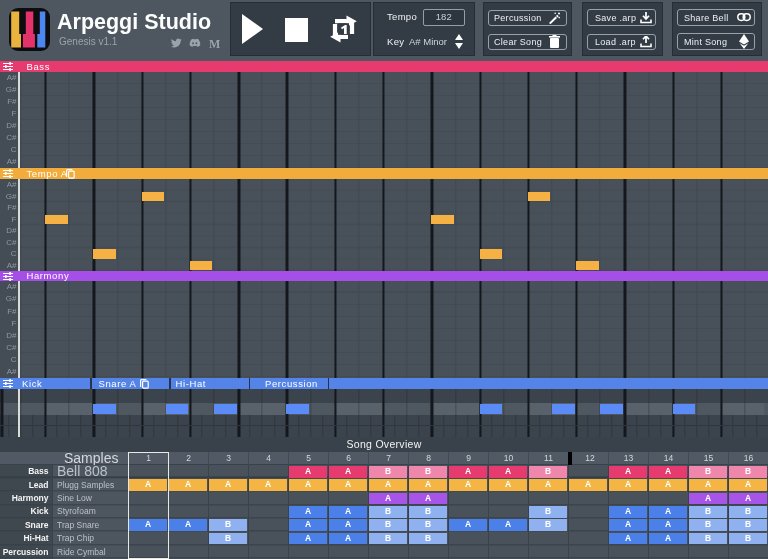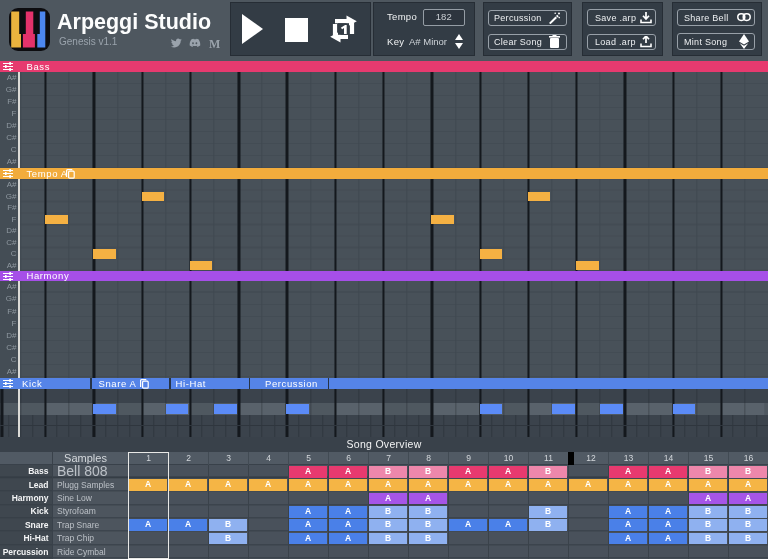--- a/index.html
+++ b/index.html
@@ -204,33 +204,33 @@
 <div style="left:479.52000000000004px;top:403.5px;width:22.64px;height:10.5px;background:#5b8bf7"></div>
 <div style="left:551.94px;top:403.5px;width:22.64px;height:10.5px;background:#5b8bf7"></div>
 <div style="left:600.22px;top:403.5px;width:22.64px;height:10.5px;background:#5b8bf7"></div>
 <div style="left:672.64px;top:403.5px;width:22.64px;height:10.5px;background:#5b8bf7"></div>
 <div style="left:0px;top:414.5px;width:768px;height:11px;background-image:repeating-linear-gradient(to right,#14181d 0 2.4px,transparent 2.4px 48.28px),repeating-linear-gradient(to right,#2f363e 0 1px,transparent 1px 12.07px);background-color:#3b434c;background-position:44.5px 0,8.29px 0;border-bottom:1px solid #2f363e"></div>
 <div style="left:0px;top:425.5px;width:768px;height:11.7px;background-image:repeating-linear-gradient(to right,#14181d 0 2.4px,transparent 2.4px 48.28px),repeating-linear-gradient(to right,#2f363e 0 1px,transparent 1px 12.07px);background-color:#3b434c;background-position:44.5px 0,8.29px 0"></div>
 <div style="left:17.9px;top:389.3px;width:2.5px;height:47.9px;background:#dcdbd7"></div>
 <div style="left:0px;top:437.2px;width:768px;height:14.8px;background:#39414a"></div>
 <div style="left:0px;top:437.2px;width:768px;height:14.8px;font-size:10.5px;color:#f2f3f4;text-align:center;line-height:15px;letter-spacing:.3px">Song Overview</div>
 <div style="left:0px;top:452.0px;width:768px;height:13.4px;background:#515a64;border-bottom:1px solid #39414a"></div>
-<div style="left:52px;top:452.0px;width:76px;height:13.4px;font-size:11px;color:#d4d8dc;text-align:center;line-height:13.4px;border-left:1px solid #39414a"><span style="position:relative;right:5px">Samples</span></div>
+<div style="left:68px;top:452.0px;width:76px;height:13.4px;font-size:14px;color:#d4d8dc;text-align:left;line-height:13.4px;border-left:1px solid #39414a"><span style="position:relative;right:5px">Samples</span></div>
 <div style="left:128.0px;top:452.0px;width:40.0px;height:13.4px;font-size:8.5px;color:#d4d8dc;text-align:center;line-height:13.4px;border-left:1px solid #424b54">1</div>
 <div style="left:168.0px;top:452.0px;width:40.0px;height:13.4px;font-size:8.5px;color:#d4d8dc;text-align:center;line-height:13.4px;border-left:1px solid #424b54">2</div>
 <div style="left:208.0px;top:452.0px;width:40.0px;height:13.4px;font-size:8.5px;color:#d4d8dc;text-align:center;line-height:13.4px;border-left:1px solid #424b54">3</div>
 <div style="left:248.0px;top:452.0px;width:40.0px;height:13.4px;font-size:8.5px;color:#d4d8dc;text-align:center;line-height:13.4px;border-left:1px solid #424b54">4</div>
 <div style="left:288.0px;top:452.0px;width:40.0px;height:13.4px;font-size:8.5px;color:#d4d8dc;text-align:center;line-height:13.4px;border-left:1px solid #424b54">5</div>
 <div style="left:328.0px;top:452.0px;width:40.0px;height:13.4px;font-size:8.5px;color:#d4d8dc;text-align:center;line-height:13.4px;border-left:1px solid #424b54">6</div>
 <div style="left:368.0px;top:452.0px;width:40.0px;height:13.4px;font-size:8.5px;color:#d4d8dc;text-align:center;line-height:13.4px;border-left:1px solid #424b54">7</div>
 <div style="left:408.0px;top:452.0px;width:40.0px;height:13.4px;font-size:8.5px;color:#d4d8dc;text-align:center;line-height:13.4px;border-left:1px solid #424b54">8</div>
 <div style="left:448.0px;top:452.0px;width:40.0px;height:13.4px;font-size:8.5px;color:#d4d8dc;text-align:center;line-height:13.4px;border-left:1px solid #424b54">9</div>
 <div style="left:488.0px;top:452.0px;width:40.0px;height:13.4px;font-size:8.5px;color:#d4d8dc;text-align:center;line-height:13.4px;border-left:1px solid #424b54">10</div>
 <div style="left:528.0px;top:452.0px;width:40.0px;height:13.4px;font-size:8.5px;color:#d4d8dc;text-align:center;line-height:13.4px;border-left:1px solid #424b54">11</div>
-<div style="left:568.0px;top:452.0px;width:40.0px;height:16px;font-size:8.5px;color:#d4d8dc;text-align:center;line-height:13.4px;border-left:6px solid #000000">12</div>
+<div style="left:568.0px;top:452.0px;width:40.0px;height:16px;font-size:8.5px;color:#d4d8dc;text-align:center;line-height:13.4px;border-left:4px solid #000000">12</div>
 <div style="left:608.0px;top:452.0px;width:40.0px;height:13.4px;font-size:8.5px;color:#d4d8dc;text-align:center;line-height:13.4px;border-left:1px solid #424b54">13</div>
 <div style="left:648.0px;top:452.0px;width:40.0px;height:13.4px;font-size:8.5px;color:#d4d8dc;text-align:center;line-height:13.4px;border-left:1px solid #424b54">14</div>
 <div style="left:688.0px;top:452.0px;width:40.0px;height:13.4px;font-size:8.5px;color:#d4d8dc;text-align:center;line-height:13.4px;border-left:1px solid #424b54">15</div>
 <div style="left:728.0px;top:452.0px;width:40.0px;height:13.4px;font-size:8.5px;color:#d4d8dc;text-align:center;line-height:13.4px;border-left:1px solid #424b54">16</div>
 <div style="left:0px;top:465.4px;width:52px;height:93.60000000000002px;background-image:repeating-linear-gradient(to bottom,#353d45 0 1px,transparent 1px 13.35px);background-color:#3f474f;background-position:0 12.35px"></div>
 <div style="left:52px;top:465.4px;width:76px;height:93.60000000000002px;background-image:repeating-linear-gradient(to bottom,#353d45 0 1px,transparent 1px 13.35px);background-color:#4d555e;background-position:0 12.35px;border-left:1px solid #39414a"></div>
 <div style="left:128.0px;top:465.4px;width:640px;height:93.60000000000002px;background-image:repeating-linear-gradient(to right,#3a424a 0 1px,transparent 1px 40.0px),repeating-linear-gradient(to bottom,#353d45 0 1px,transparent 1px 13.35px);background-color:#49515b;background-position:0 0,0 12.35px"></div>
 <div style="left:0px;top:465.4px;width:48.5px;height:13.35px;font-size:8.5px;font-weight:700;color:#f4f5f6;text-align:right;line-height:13.35px">Bass</div>
 <div style="left:57px;top:465.4px;width:70px;height:13.35px;font-size:14px;color:#bcc1c7;line-height:13.35px">Bell 808</div>
 <div style="left:0px;top:478.75px;width:48.5px;height:13.35px;font-size:8.5px;font-weight:700;color:#f4f5f6;text-align:right;line-height:13.35px">Lead</div>

